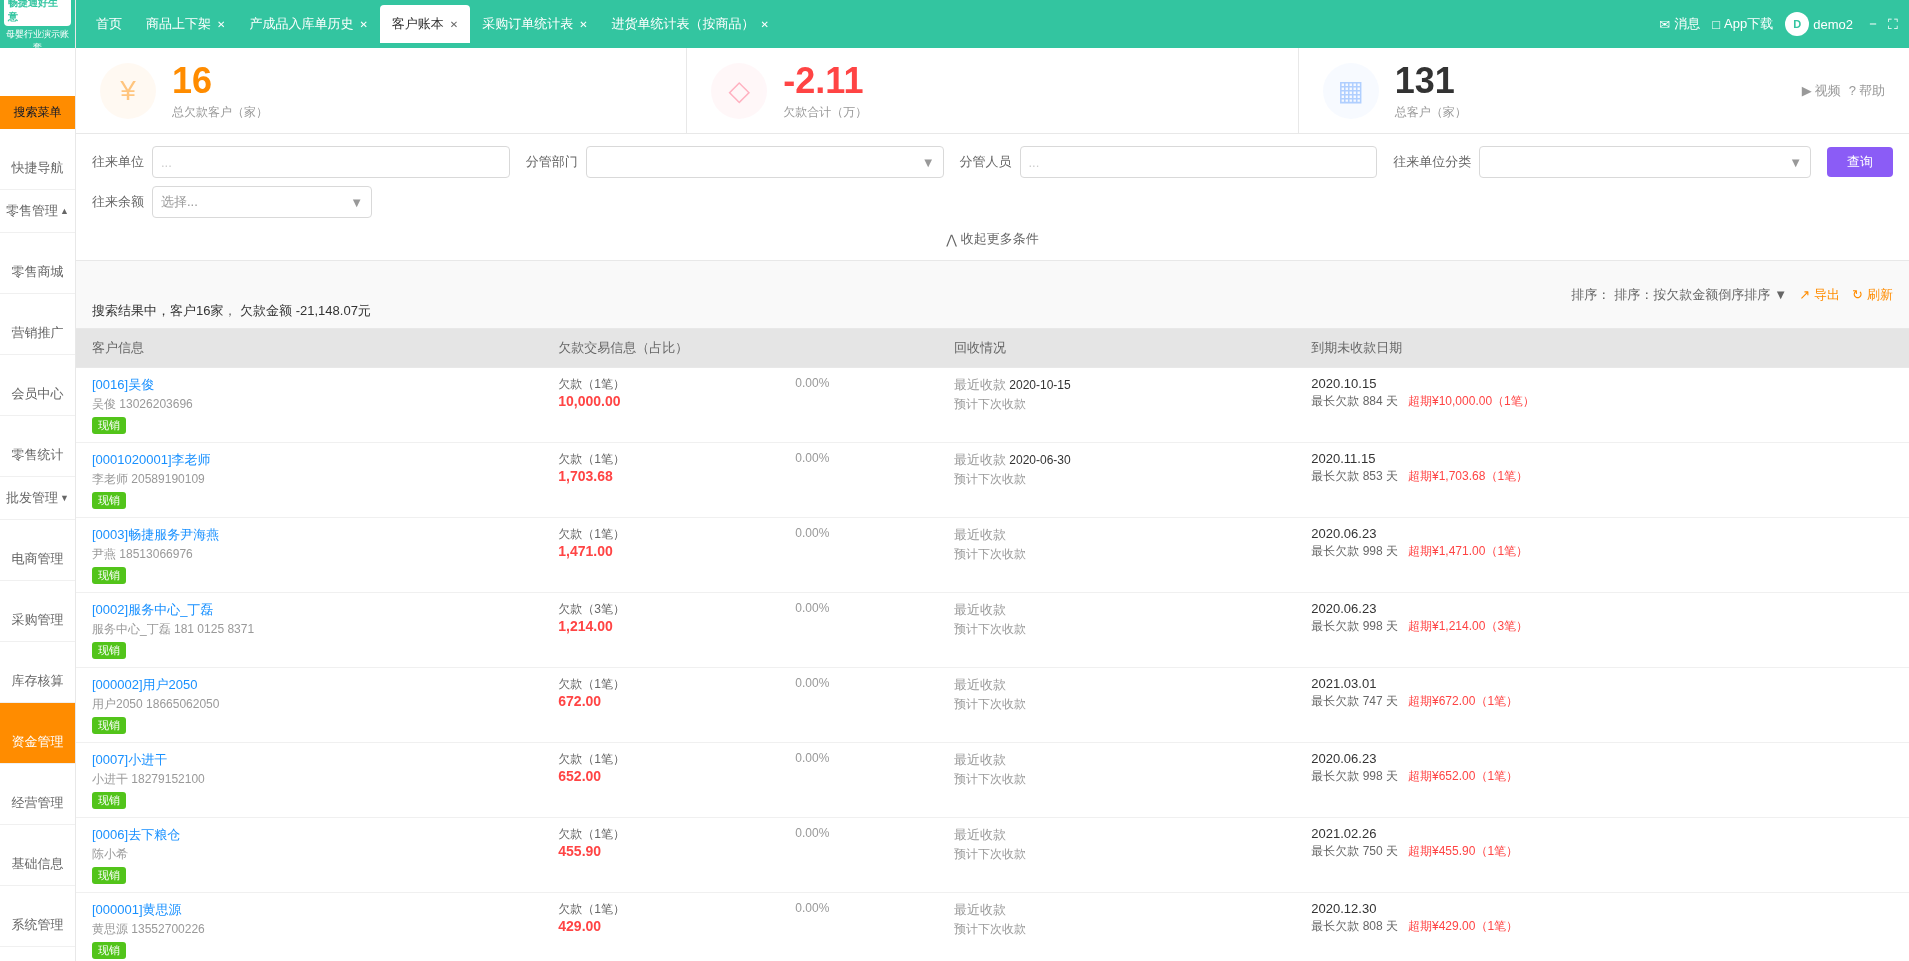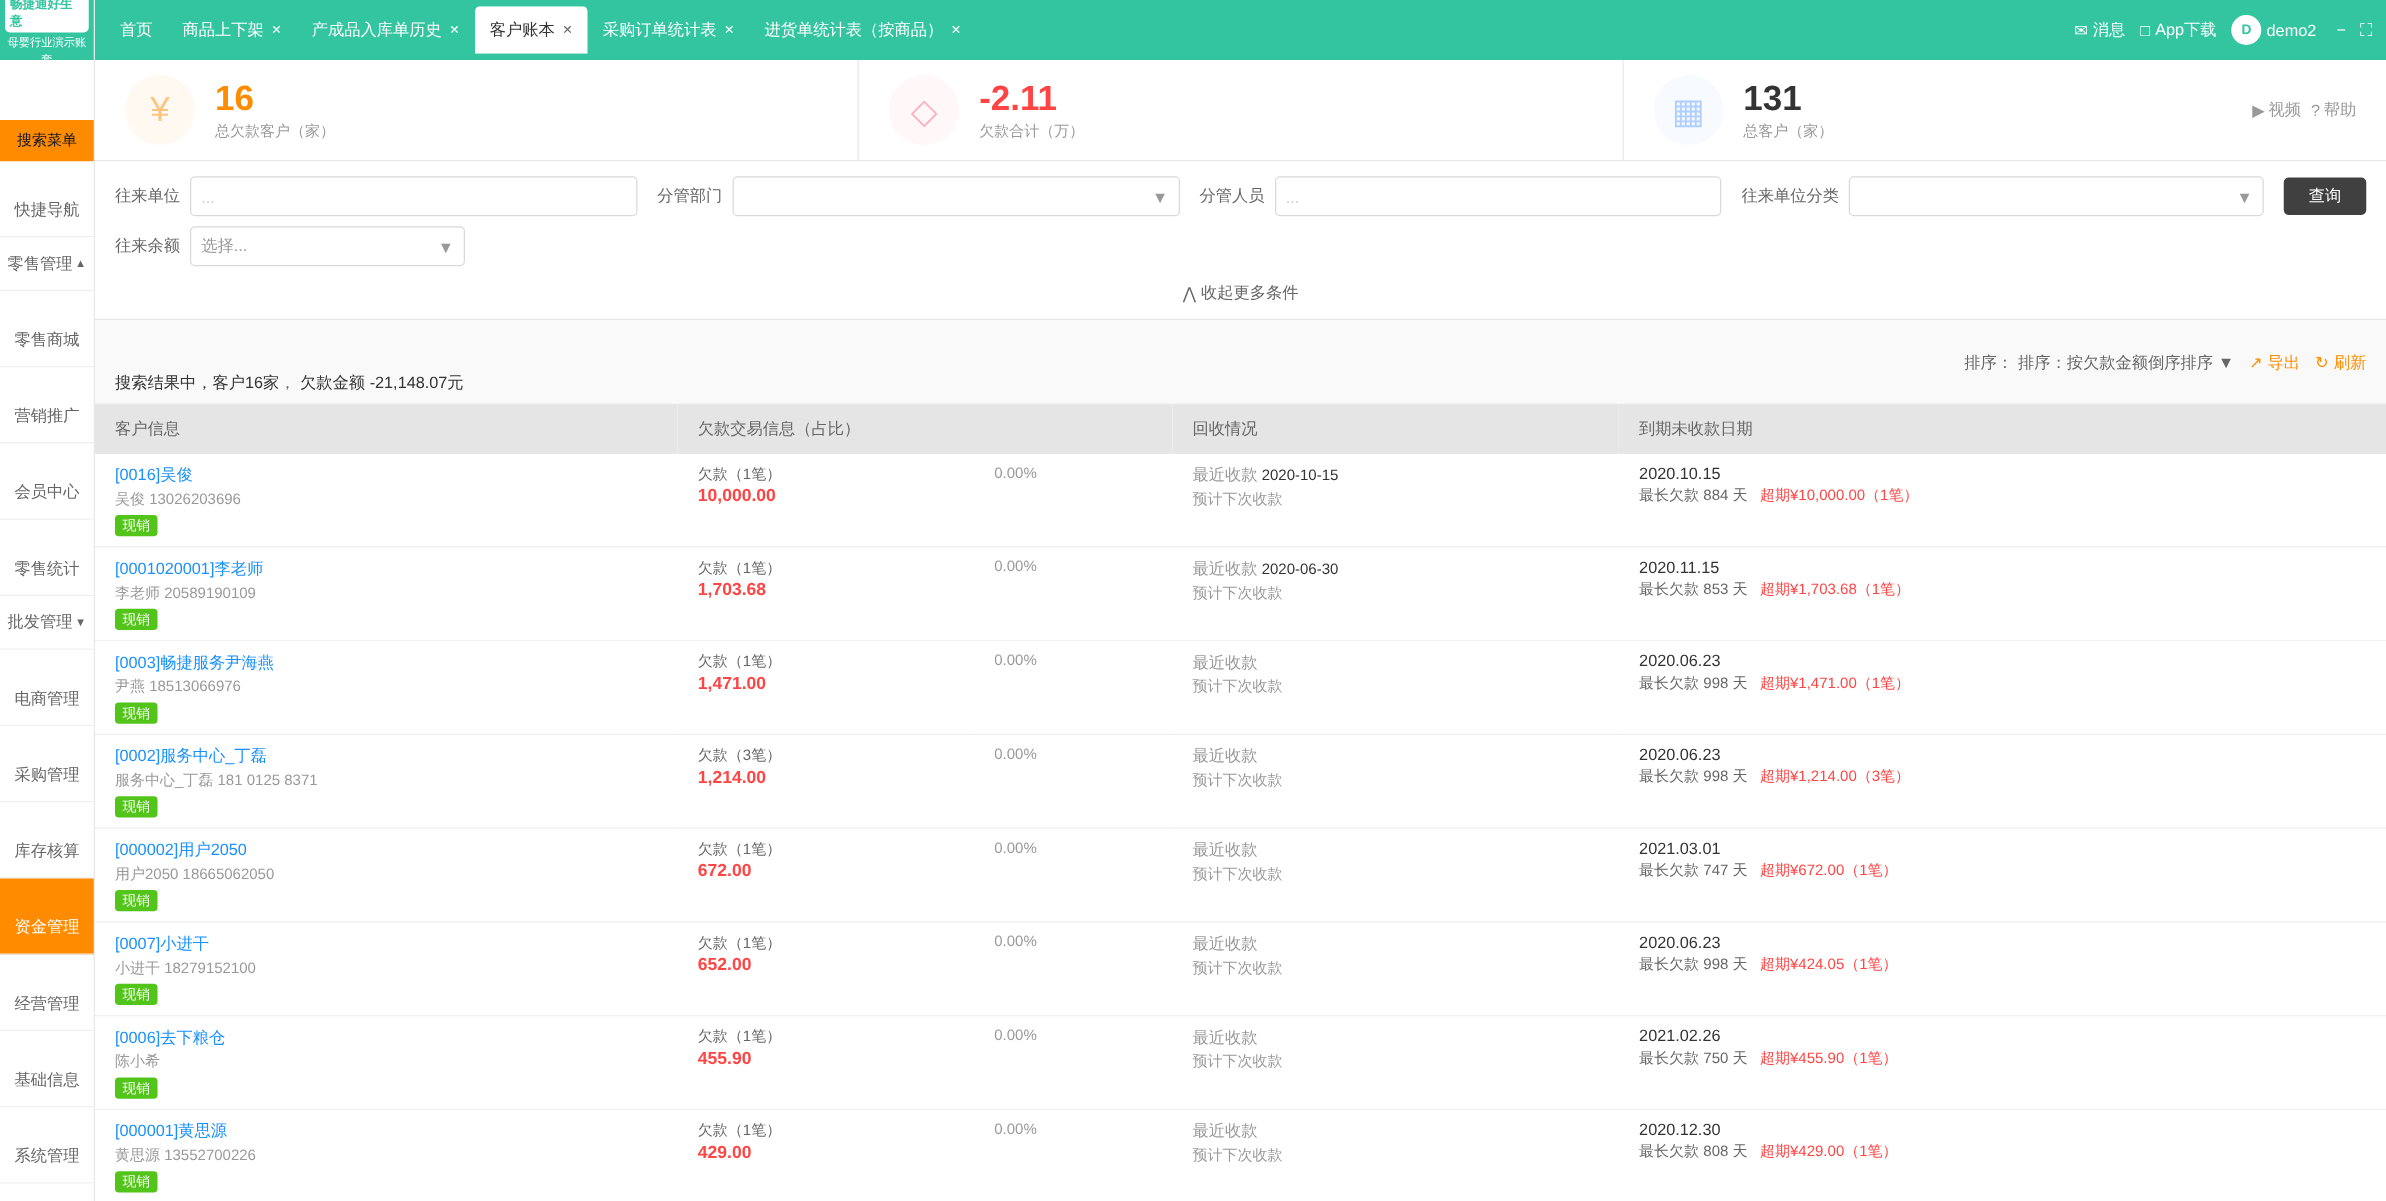--- a/index.html
+++ b/index.html
@@ -30,36 +30,36 @@
     .win-btn { width: 16px; height: 16px; display: flex; align-items: center; justify-content: center; color: #fff; cursor: pointer; font-size: 14px; }
 
     
     .stats-bar { display: flex; background: #fff; border-bottom: 1px solid #e8e8e8; min-height: 80px; }
     .stat-card { flex: 1; display: flex; align-items: center; padding: 12px 24px; gap: 16px; border-right: 1px solid #e8e8e8; }
     .stat-icon { width: 56px; height: 56px; border-radius: 50%; display: flex; align-items: center; justify-content: center; font-size: 28px; opacity: 0.5; flex-shrink: 0; }
     .stat-icon.orange { background: rgba(255,140,0,0.1); color: #ff8c00; }
     .stat-icon.pink { background: rgba(255,100,130,0.1); color: #ff6482; }
     .stat-icon.blue { background: rgba(100,160,255,0.1); color: #64a0ff; }
     .stat-info { }
-    .stat-value { font-size: 28px; font-weight: bold; }
+    .stat-value { font-size: 36px; font-weight: bold; }
     .stat-value.orange { color: #ff8c00; }
     .stat-value.red { color: #ff4444; }
     .stat-value.black { color: #333; font-weight: 900; }
     .stat-label { color: #999; font-size: 12px; margin-top: 2px; }
     .stat-card-actions { margin-left: auto; display: flex; gap: 8px; color: #999; font-size: 12px; }
 
     
     .filter-area { background: #fff; padding: 12px 16px 8px; border-bottom: 1px solid #e8e8e8; }
     .filter-row { display: flex; align-items: center; gap: 16px; margin-bottom: 8px; }
     .filter-item { display: flex; align-items: center; gap: 8px; flex: 1; }
     .filter-label { color: #666; font-size: 13px; white-space: nowrap; }
     .filter-input { flex: 1; height: 32px; border: 1px solid #d9d9d9; border-radius: 4px; padding: 0 8px; display: flex; align-items: center; color: #333; cursor: pointer; position: relative; }
     .filter-select { flex: 1; height: 32px; border: 1px solid #d9d9d9; border-radius: 4px; padding: 0 8px; display: flex; align-items: center; justify-content: space-between; color: #333; cursor: pointer; }
     .filter-select .arrow { color: #999; }
-    .btn-search { background: #404040; color: #fff; border: none; border-radius: 4px; padding: 6px 20px; cursor: pointer; font-size: 13px; white-space: nowrap; }
+    .btn-search { background: #8b5cf6; color: #fff; border: none; border-radius: 4px; padding: 6px 20px; cursor: pointer; font-size: 13px; white-space: nowrap; }
     .collapse-btn { text-align: center; padding: 4px; color: #666; cursor: pointer; font-size: 12px; display: flex; align-items: center; justify-content: center; gap: 4px; }
 
     
     .results-bar { background: #f9f9f9; padding: 8px 16px; display: flex; align-items: center; justify-content: space-between; border-bottom: 1px solid #e8e8e8; }
     .results-info { color: #666; font-size: 13px; margin-top: 33px; }
     .results-info span { color: #333; }
     .results-actions { display: flex; gap: 12px; align-items: center; color: #666; font-size: 13px; }
     .sort-select { display: flex; align-items: center; gap: 4px; }
     .action-btn { display: flex; align-items: center; gap: 4px; cursor: pointer; color: #ff8c00; }
 
@@ -477,21 +477,21 @@
       <div class="recent-collect">
         <span>最近收款</span>
         
       </div>
       <div class="next-collect">预计下次收款</div>
     </td>
     <td>
       <div class="overdue-date">2020.06.23</div>
       <div class="overdue-days">
         最长欠款 998 天 &nbsp;
-        <a class="overdue-link">超期¥424.05（1笔）</a>
+        <a class="overdue-link">超期¥652.00（1笔）</a>
       </div>
     </td>
   </tr>
             <tr>
     <td>
       <a class="customer-name">[0006]去下粮仓</a>
       <div class="customer-sub">陈小希 </div>
       <span class="badge">现销</span>
     </td>
     <td>

